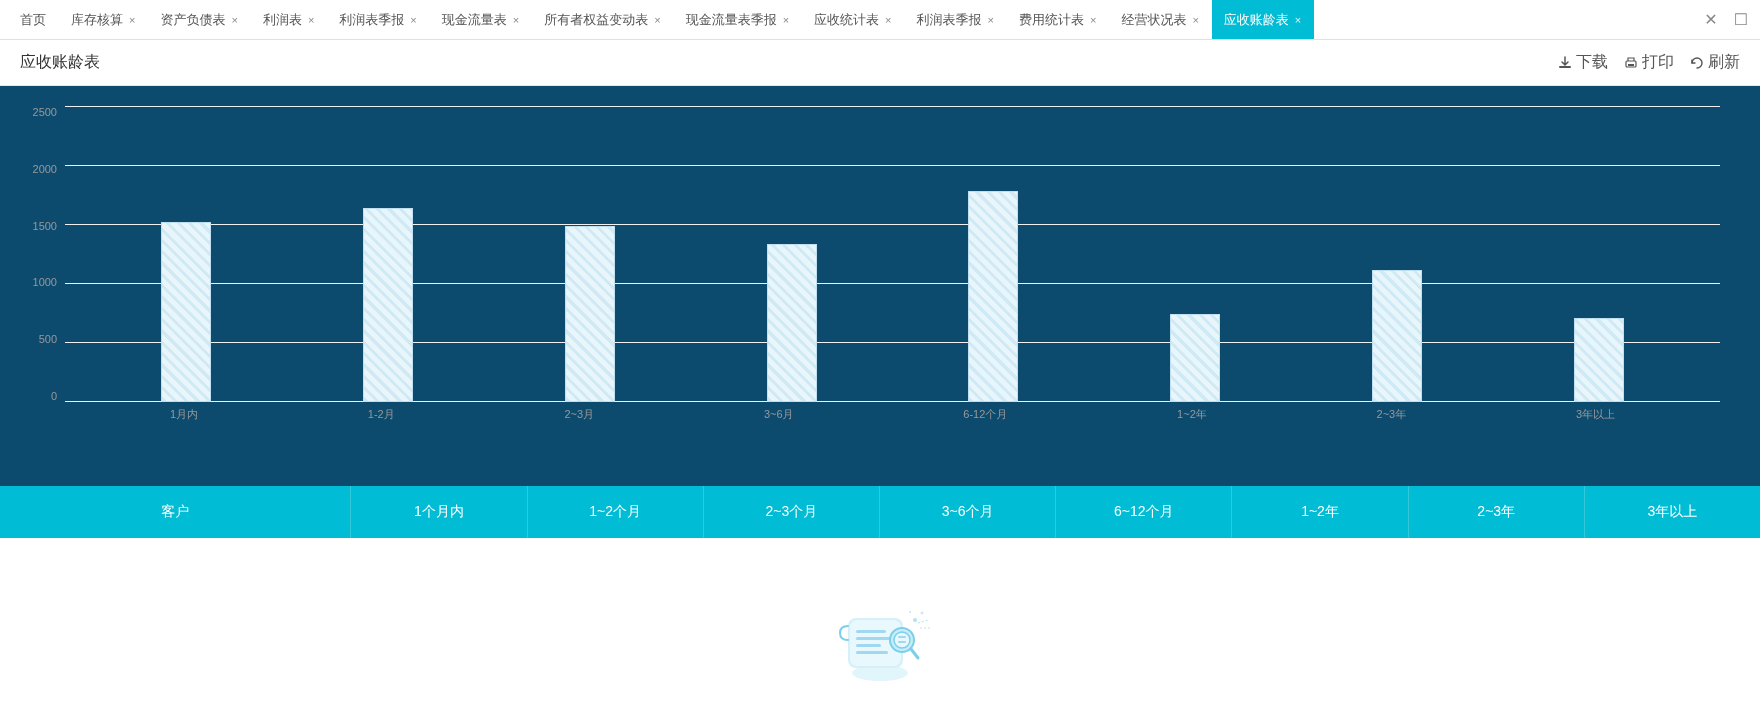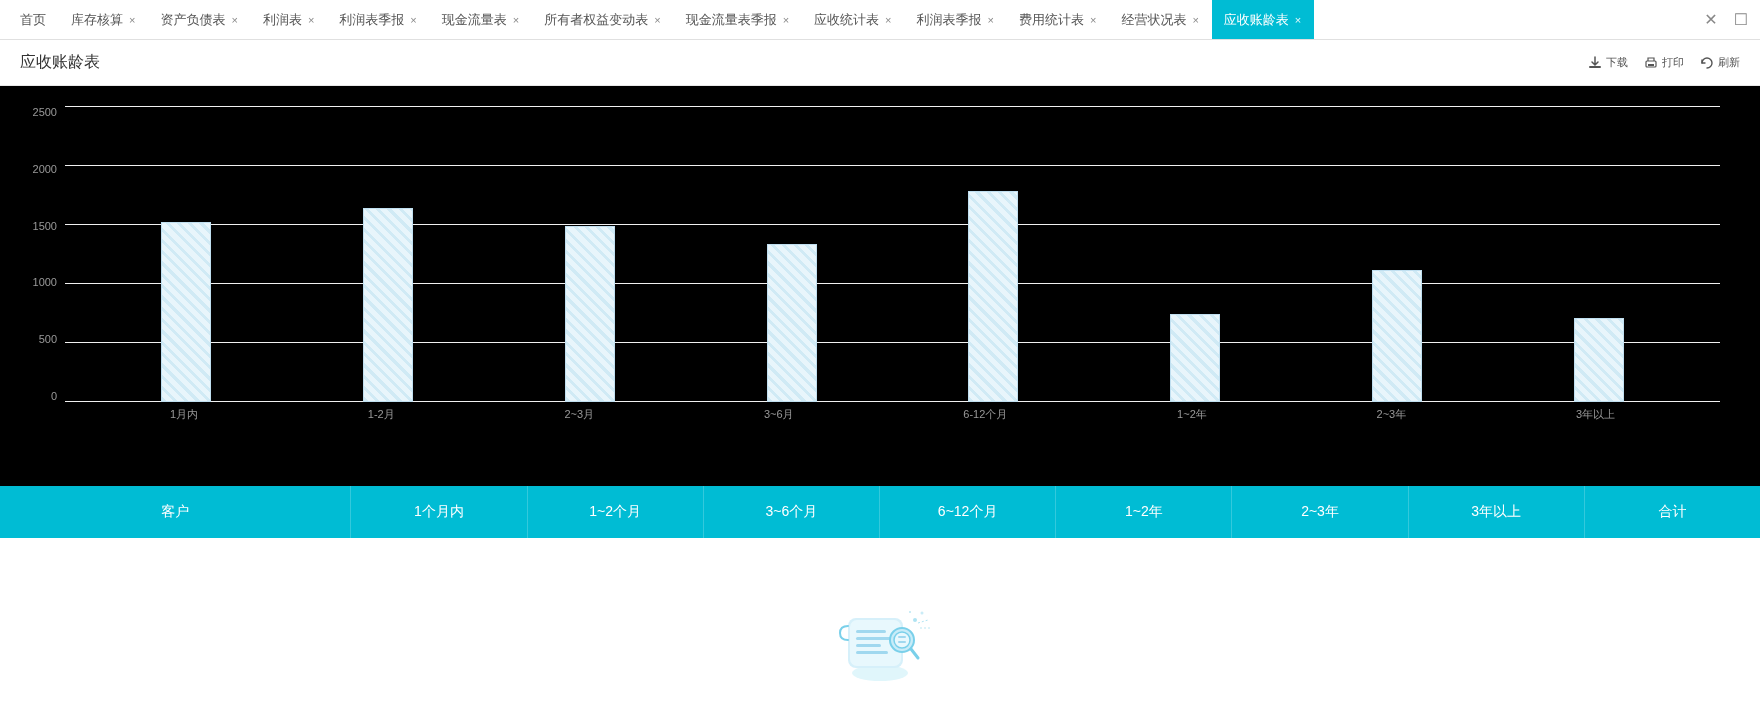--- a/index.html
+++ b/index.html
@@ -74,34 +74,34 @@
       display: flex;
       align-items: center;
       gap: 16px;
     }
     .header-action-btn {
       display: flex;
       align-items: center;
       gap: 4px;
       color: #555;
       cursor: pointer;
-      font-size: 11px;
+      font-size: 16px;
     }
 
     
     .main-content {
       background: #fff;
       margin: 0;
       padding: 0;
     }
 
     
     .chart-area {
       padding: 20px 40px 20px 20px;
-      background: #000000;
+      background: #0c4a6e;
       min-height: 400px;
     }
 
     .chart-container {
       position: relative;
       width: 100%;
       height: 320px;
       display: flex;
     }
 
@@ -373,26 +373,26 @@
             <span class="x-label">3年以上</span>
           </div>
       </div>
     </div>
   </div>
 
   <div class="table-header" id="table-header-container">
       <div class="table-header-cell" style="flex: 2 1 0%;">客户</div>
       <div class="table-header-cell">1个月内</div>
       <div class="table-header-cell">1~2个月</div>
+      <div class="table-header-cell">2~3个月</div>
       <div class="table-header-cell">3~6个月</div>
       <div class="table-header-cell">6~12个月</div>
       <div class="table-header-cell">1~2年</div>
       <div class="table-header-cell">2~3年</div>
       <div class="table-header-cell">3年以上</div>
-      <div class="table-header-cell">合计</div>
     </div>
 
   <div class="empty-state">
     <svg class="scroll-svg" viewBox="0 0 120 90" fill="none" xmlns="http://www.w3.org/2000/svg">
 
       <ellipse cx="60" cy="75" rx="28" ry="8" fill="#b2e8f5" opacity="0.4"></ellipse>
 
       <rect x="28" y="20" width="55" height="50" rx="8" fill="#d6f0fa"></rect>
       <rect x="30" y="22" width="51" height="46" rx="7" fill="#e8f8fd"></rect>
 

